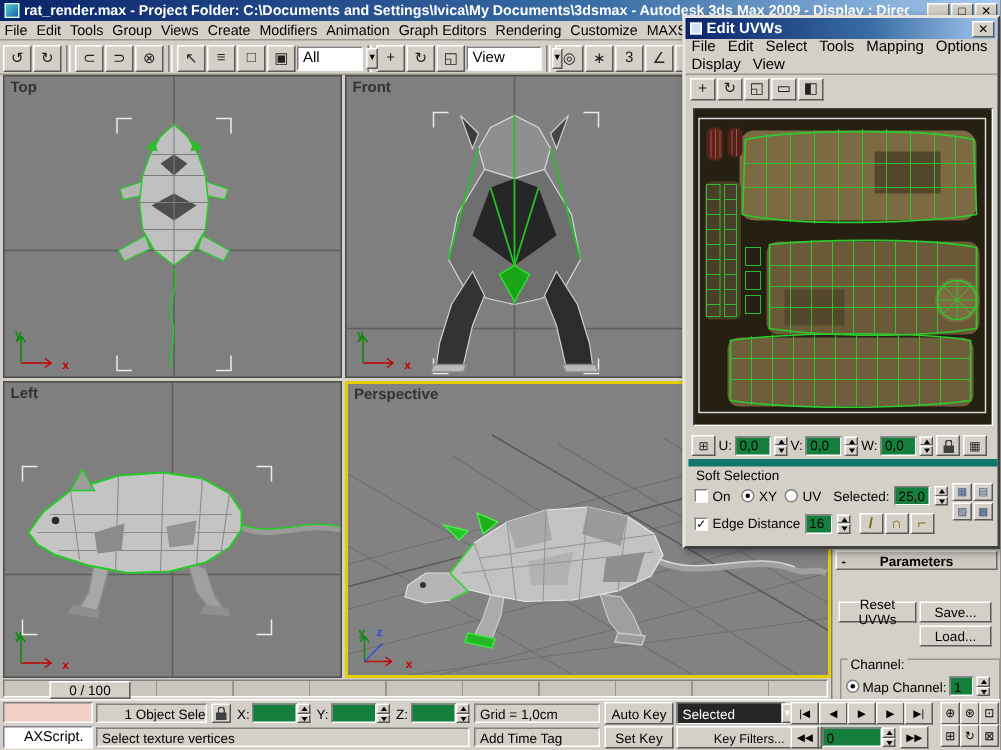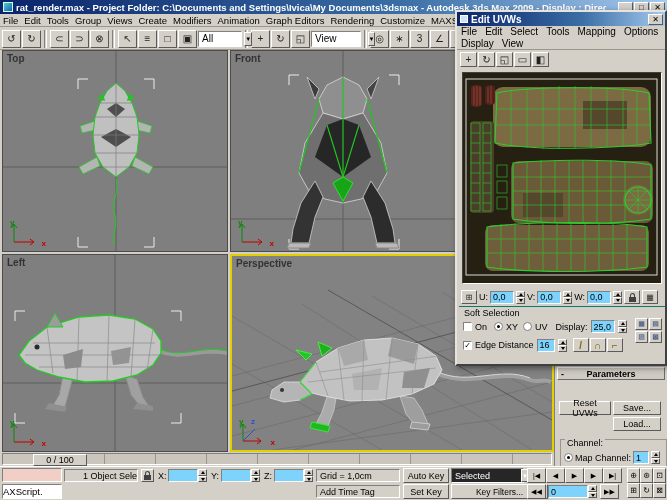--- a/index.html
+++ b/index.html
@@ -28,21 +28,21 @@
   
   .vp{position:absolute;background:#7f7f7f;border:1px solid #4c4c4c;overflow:hidden;}
   .vp.active{border:2px solid #e3cf00;}
   .vp-label{position:absolute;top:2px;left:4px;font-weight:bold;color:#333;font-size:10px;z-index:3;}
   .tripod{position:absolute;left:5px;bottom:3px;width:40px;height:30px;z-index:3;}
   .tripod .ax{position:absolute;font-size:8px;font-weight:bold;}
   .ax.x{color:#c40000;right:2px;bottom:0;}
   .ax.y{color:#0b8a0b;left:2px;top:0;}
   .ax.z{color:#2e4bd6;left:14px;top:0;}
   
-  .fld{display:inline-flex;align-items:center;padding:0 2px;background:#7dd3fc;
+  .fld{display:inline-flex;align-items:center;padding:0 2px;background:#15803d;
        border:1px solid;border-color:#808080 #ffffff #ffffff #808080;height:13px;font-size:9px;}
   .spin{display:inline-block;width:9px;height:13px;vertical-align:top;}
   .spin i{display:block;width:9px;height:6.5px;background:#d4d0c8;border:1px solid;border-color:#fff #5a5a5a #5a5a5a #fff;position:relative;}
   .spin i::after{content:"";position:absolute;left:2px;border-left:2px solid transparent;border-right:2px solid transparent;}
   .spin i.up::after{top:1px;border-bottom:3px solid #000;}
   .spin i.dn::after{top:1px;border-top:3px solid #000;}
   .cb{display:inline-block;width:9px;height:9px;background:#fff;border:1px solid;border-color:#808080 #fff #fff #808080;
       font-size:8px;line-height:8px;text-align:center;}
   .rb{display:inline-block;width:9px;height:9px;background:#fff;border:1px solid #808080;border-radius:50%;position:relative;}
   .rb.sel::after{content:"";position:absolute;left:2px;top:2px;width:3px;height:3px;border-radius:50%;background:#000;}
@@ -330,21 +330,21 @@
   </div>
 
   <div id="timeline">
     <div id="tl-track">
       <div id="tl-handle" class="btn">0 / 100</div>
     </div>
   </div>
 
   <div id="statusbar">
     <div class="sunken" style="left:2px;top:1px;width:60px;height:14px;background:#f1cfc7;"></div>
-    <div class="sunken white" style="left:2px;top:17px;width:60px;height:15px;font-size:9.5px;padding:1px 0;overflow:hidden;">AXScript.</div>
+    <div class="sunken white" style="left:2px;top:17px;width:60px;height:15px;font-size:9.5px;padding:1px 13px;overflow:hidden;">AXScript.</div>
 
     <div class="sunken" style="left:64px;top:2px;width:74px;height:13px;font-size:9px;padding:1px 18px;overflow:hidden;white-space:nowrap;">1 Object Sele</div>
     <button class="btn" style="left:141px;top:2px;width:13px;height:13px;">
       <span class="lock-ico"></span>
     </button>
 
     <span class="lbl" style="left:158px;top:4px;">X:</span>
     <span class="fld" style="left:168px;top:2px;width:30px;"></span>
     <span class="spin" style="left:198px;top:2px;">
         <i class="up"></i>
@@ -357,20 +357,21 @@
         <i class="dn"></i>
       </span>
     <span class="lbl" style="left:264px;top:4px;">Z:</span>
     <span class="fld" style="left:274px;top:2px;width:30px;"></span>
     <span class="spin" style="left:304px;top:2px;">
         <i class="up"></i>
         <i class="dn"></i>
       </span>
 
     <div class="sunken" style="left:316px;top:2px;width:84px;height:13px;font-size:9px;padding:1px 3px;">Grid = 1,0cm</div>
+    <div class="sunken" style="left:64px;top:18px;width:249px;height:13px;font-size:9px;padding:1px 3px;">Select texture vertices</div>
     <div class="sunken" style="left:316px;top:18px;width:84px;height:13px;font-size:9px;padding:1px 3px;">Add Time Tag</div>
 
     <button class="btn" style="left:403px;top:1px;width:46px;height:15px;font-size:9px;">Auto Key</button>
     <div class="dd dark" style="left:451px;top:1px;width:73px;height:15px;font-size:9px;">
       <span>Selected</span>
       <span class="arr">▼</span>
     </div>
     <button class="btn" style="left:403px;top:17px;width:46px;height:15px;font-size:9px;">Set Key</button>
     <button class="btn" style="left:451px;top:17px;width:97px;height:15px;font-size:8.5px;">Key Filters...</button>
 
@@ -482,30 +483,30 @@
       <span class="spin">
           <i class="up"></i>
           <i class="dn"></i>
         </span>
       <button class="ibtn" style="width:16px;height:14px;">
         <span class="lock-ico"></span>
       </button>
       <button class="ibtn" style="width:16px;height:14px;font-size:8px;">▦</button>
     </div>
 
-    <div style="position:absolute;left:2px;top:294px;width:206px;height:56px;border-top:1px solid #0f766e;">
+    <div style="position:absolute;left:2px;top:294px;width:206px;height:56px;border-top:5px solid #0f766e;">
       <span style="position:absolute;left:5px;top:1px;font-size:9px;">Soft Selection</span>
       <div style="position:absolute;left:4px;top:13px;display:flex;align-items:center;gap:3px;">
         <span class="cb"></span>
         <span class="lbl">On</span>
         <span class="rb sel" style="margin-left:4px;"></span>
         <span class="lbl">XY</span>
         <span class="rb" style="margin-left:2px;"></span>
         <span class="lbl">UV</span>
-        <span class="lbl" style="margin-left:5px;">Display:</span>
+        <span class="lbl" style="margin-left:5px;">Selected:</span>
         <span class="fld" style="width:24px;">25,0</span>
         <span class="spin">
             <i class="up"></i>
             <i class="dn"></i>
           </span>
       </div>
       <div style="position:absolute;left:4px;top:31px;display:flex;align-items:center;gap:3px;">
         <span class="cb">✓</span>
         <span class="lbl">Edge Distance</span>
         <span class="fld" style="width:18px;">16</span>

